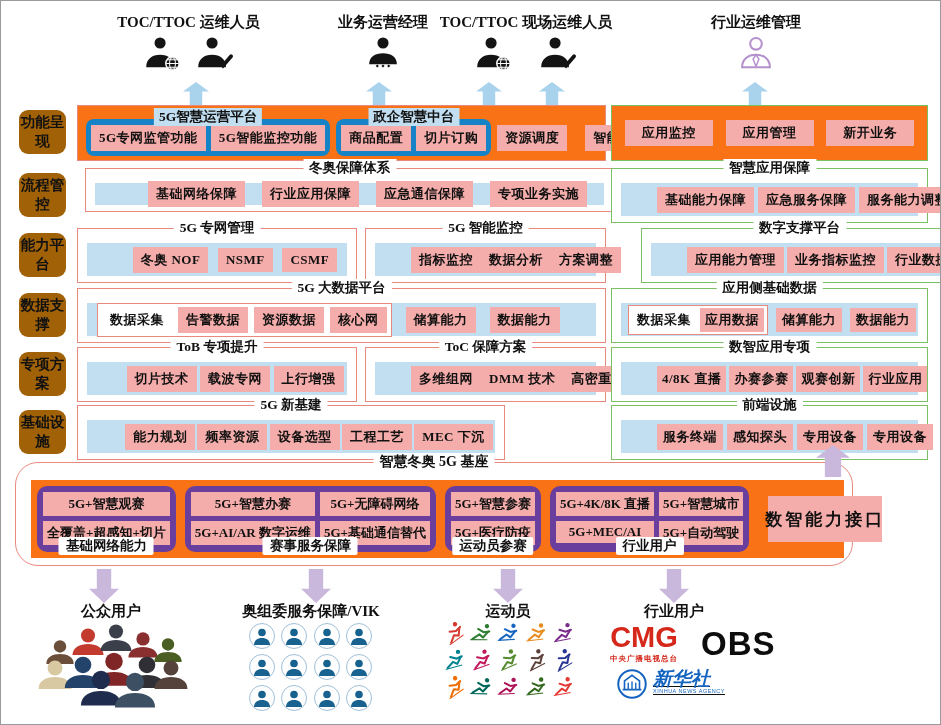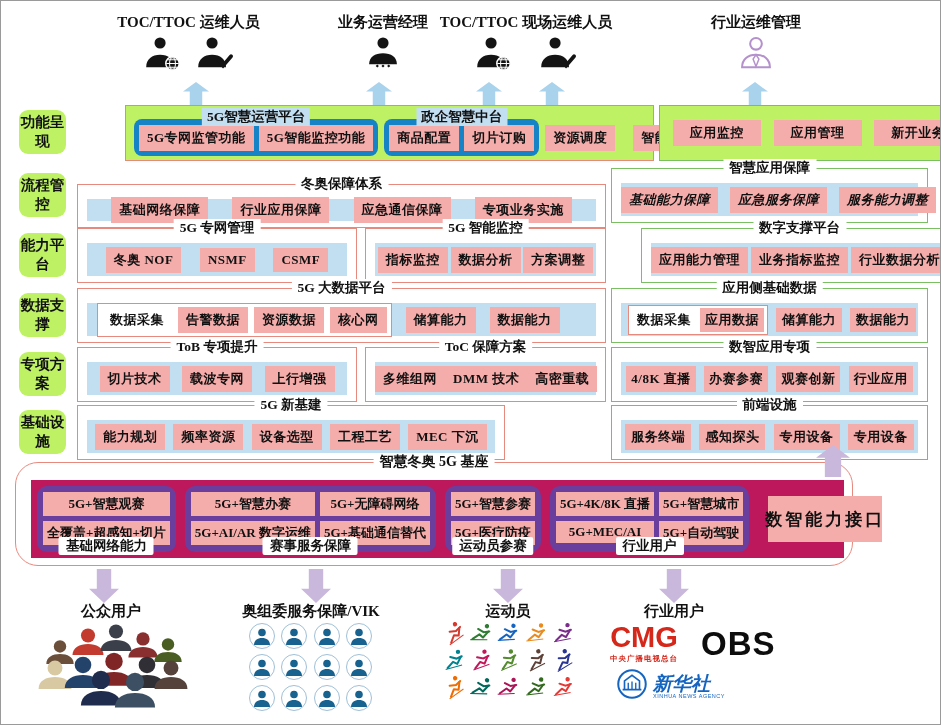--- a/index.html
+++ b/index.html
@@ -14,49 +14,49 @@
   .persona-label { font-weight:bold; font-size:15px; white-space:nowrap; }
   .persona-icons { display:flex; justify-content:center; gap:14px; margin-top:3px; }
   .picon { width:38px; height:38px; }
   
   .arrow-up { position:absolute; width:26px; height:24px; background:#a9d2ec;
     clip-path: polygon(50% 0,100% 40%,74% 40%,74% 100%,26% 100%,26% 40%,0 40%); }
   .arrow-up.purple { background:#c9b7dc; width:34px; height:32px; }
   .arrow-down { position:absolute; width:30px; height:34px; background:#c9b7dc;
     clip-path: polygon(26% 0,74% 0,74% 58%,100% 58%,50% 100%,0 58%,26% 58%); }
   
-  .layer-label { position:absolute; left:18px; width:47px; background:#bef264;
+  .layer-label { position:absolute; left:18px; width:47px; background:#a16207;
     border-radius:9px; font-weight:bold; font-size:14.5px; line-height:1.3;
     text-align:center; padding:3px 0; }
   
   .fs { position:absolute; background:#fff; }
   .fs.red { border:1.6px solid #e8897e; }
   .fs.green { border:1.6px solid #7bbf63; }
   .legend { position:absolute; top:-10px; left:50%; transform:translateX(-50%);
     background:#fff; padding:0 6px; font-size:13.5px; font-weight:bold; white-space:nowrap; z-index:2; }
   .strip { position:absolute; left:9px; right:9px; top:14px; bottom:6px;
-    background:#c2def1; display:flex; align-items:center; justify-content:space-evenly; }
+    background:#c2def1; display:flex; align-items:center; justify-content:space-evenly;padding-left:36px; }
   .pitem { background:#f5adab; font-size:13px; font-weight:bold; padding:4px 8px;
     white-space:nowrap; text-align:center; letter-spacing:0.5px; }
   .pitem.white { background:#fff; }
   
-  .zone-blue { background:#bef264; display:flex;margin-left:48px; }
+  .zone-blue { background:#f97316; display:flex; }
   .r1wrap { display:flex; align-items:flex-start; gap:6px; padding:13px 5px 0 8px; width:100%; }
   .bgrp { position:relative; background:#1583c5; border-radius:8px; padding:6px 5px 5px;
     display:flex; gap:5px; }
   .blegend { position:absolute; top:-11px; left:50%; transform:translateX(-50%);
     background:#c2def1; padding:0 5px; font-size:13.5px; font-weight:bold; white-space:nowrap; }
   .loosewrap { display:flex; gap:18px; margin-top:6px; }
   .r1right { align-items:center; justify-content:space-evenly; }
   .r1right .pitem { min-width:88px; }
   
   .wbox { background:#fff; border:1.6px solid #e8897e; display:flex; align-items:center;
     gap:6px; padding:3px 4px; }
   
-  .base-panel { position:absolute; left:15px; right:8px; top:17px; bottom:7px; background:#be185d;
+  .base-panel { position:absolute; left:15px; right:8px; top:17px; bottom:7px; background:#f97316;
     display:flex; align-items:stretch; padding:6px; gap:9px; }
   .pgrp { position:relative; background:#6a3e9d; border-radius:10px; padding:6px 6px 20px;
     display:flex; gap:5px; }
   .pcol { display:flex; flex-direction:column; gap:5px; flex:1; }
   .pcell { background:#f5adab; font-size:13px; font-weight:bold; text-align:center;
     padding:3px 4px; white-space:nowrap; flex:1; display:flex; align-items:center; justify-content:center; }
   .pchip { position:absolute; bottom:-3px; left:50%; transform:translateX(-50%);
     background:#fff; padding:0 7px; font-size:13.5px; font-weight:bold; white-space:nowrap; border-radius:2px; }
   .ibox { background:#f5adab; width:114px; height:46px; align-self:center; margin-left:10px;
     display:flex; align-items:center; justify-content:center;
@@ -72,21 +72,21 @@
   .avatar svg { width:100%; height:100%; }
   .sports-grid { position:absolute; left:442px; top:620px; width:132px;
     display:grid; grid-template-columns:repeat(5,1fr); gap:4px; }
   .sports-grid svg { width:23px; height:23px; }
   .logo-cmg { position:absolute; left:598px; top:622px; width:90px; text-align:center;
     font-family:"Liberation Sans", sans-serif; color:#d5281b; }
   .logo-cmg .big { font-size:29px; font-weight:bold; line-height:1; letter-spacing:0; }
   .logo-cmg .sub { font-size:7.5px; font-weight:bold; letter-spacing:1px; margin-top:2px; }
   .logo-obs { position:absolute; left:700px; top:624px; font-family:"Liberation Sans", sans-serif;
     font-size:33px; font-weight:bold; color:#0d0d0d; letter-spacing:1px; }
-  .logo-xinhua { position:absolute; left:616px; top:668px; display:flex; align-items:flex-end; gap:6px; }
+  .logo-xinhua { position:absolute; left:616px; top:668px; display:flex; align-items:flex-start; gap:6px;text-decoration:underline; }
   .logo-xinhua .emblem { width:30px; height:30px; }
   .logo-xinhua .name { color:#1565c0; font-weight:bold; font-size:19px; font-style:italic; line-height:1; }
   .logo-xinhua .sub { color:#1565c0; font-size:5.5px; font-family:"Liberation Sans", sans-serif; letter-spacing:0.5px; }
 </style>
 </head>
 <body>
 
 <div class="canvas">
 
   <div class="persona" style="left:95px; top:12px; width:185px;">
@@ -177,32 +177,32 @@
         <span class="pitem">智能网管</span>
       </div>
     </div>
   </div>
   <div class="fs green zone-blue r1right" style="left:610px; top:104px; width:317px; height:56px; display:flex;">
     <span class="pitem">应用监控</span>
     <span class="pitem">应用管理</span>
     <span class="pitem">新开业务</span>
   </div>
 
-  <div class="fs red" style="left:76px; top:167px; width:529px; height:44px;margin-top:16px;">
+  <div class="fs red" style="left:84px; top:167px; width:529px; height:44px;">
     <span class="legend">冬奥保障体系</span>
     <div class="strip">
       <span class="pitem">基础网络保障</span>
       <span class="pitem">行业应用保障</span>
       <span class="pitem">应急通信保障</span>
       <span class="pitem">专项业务实施</span>
     </div>
   </div>
   <div class="fs green" style="left:610px; top:167px; width:317px; height:55px;">
     <span class="legend">智慧应用保障</span>
-    <div class="strip" style="gap:12px;font-style:italic;">
+    <div class="strip" style="gap:4px;">
       <span class="pitem">基础能力保障</span>
       <span class="pitem">应急服务保障</span>
       <span class="pitem">服务能力调整</span>
     </div>
   </div>
 
   <div class="fs red" style="left:76px; top:227px; width:280px; height:55px;">
     <span class="legend">5G 专网管理</span>
     <div class="strip">
       <span class="pitem">冬奥 NOF</span>

